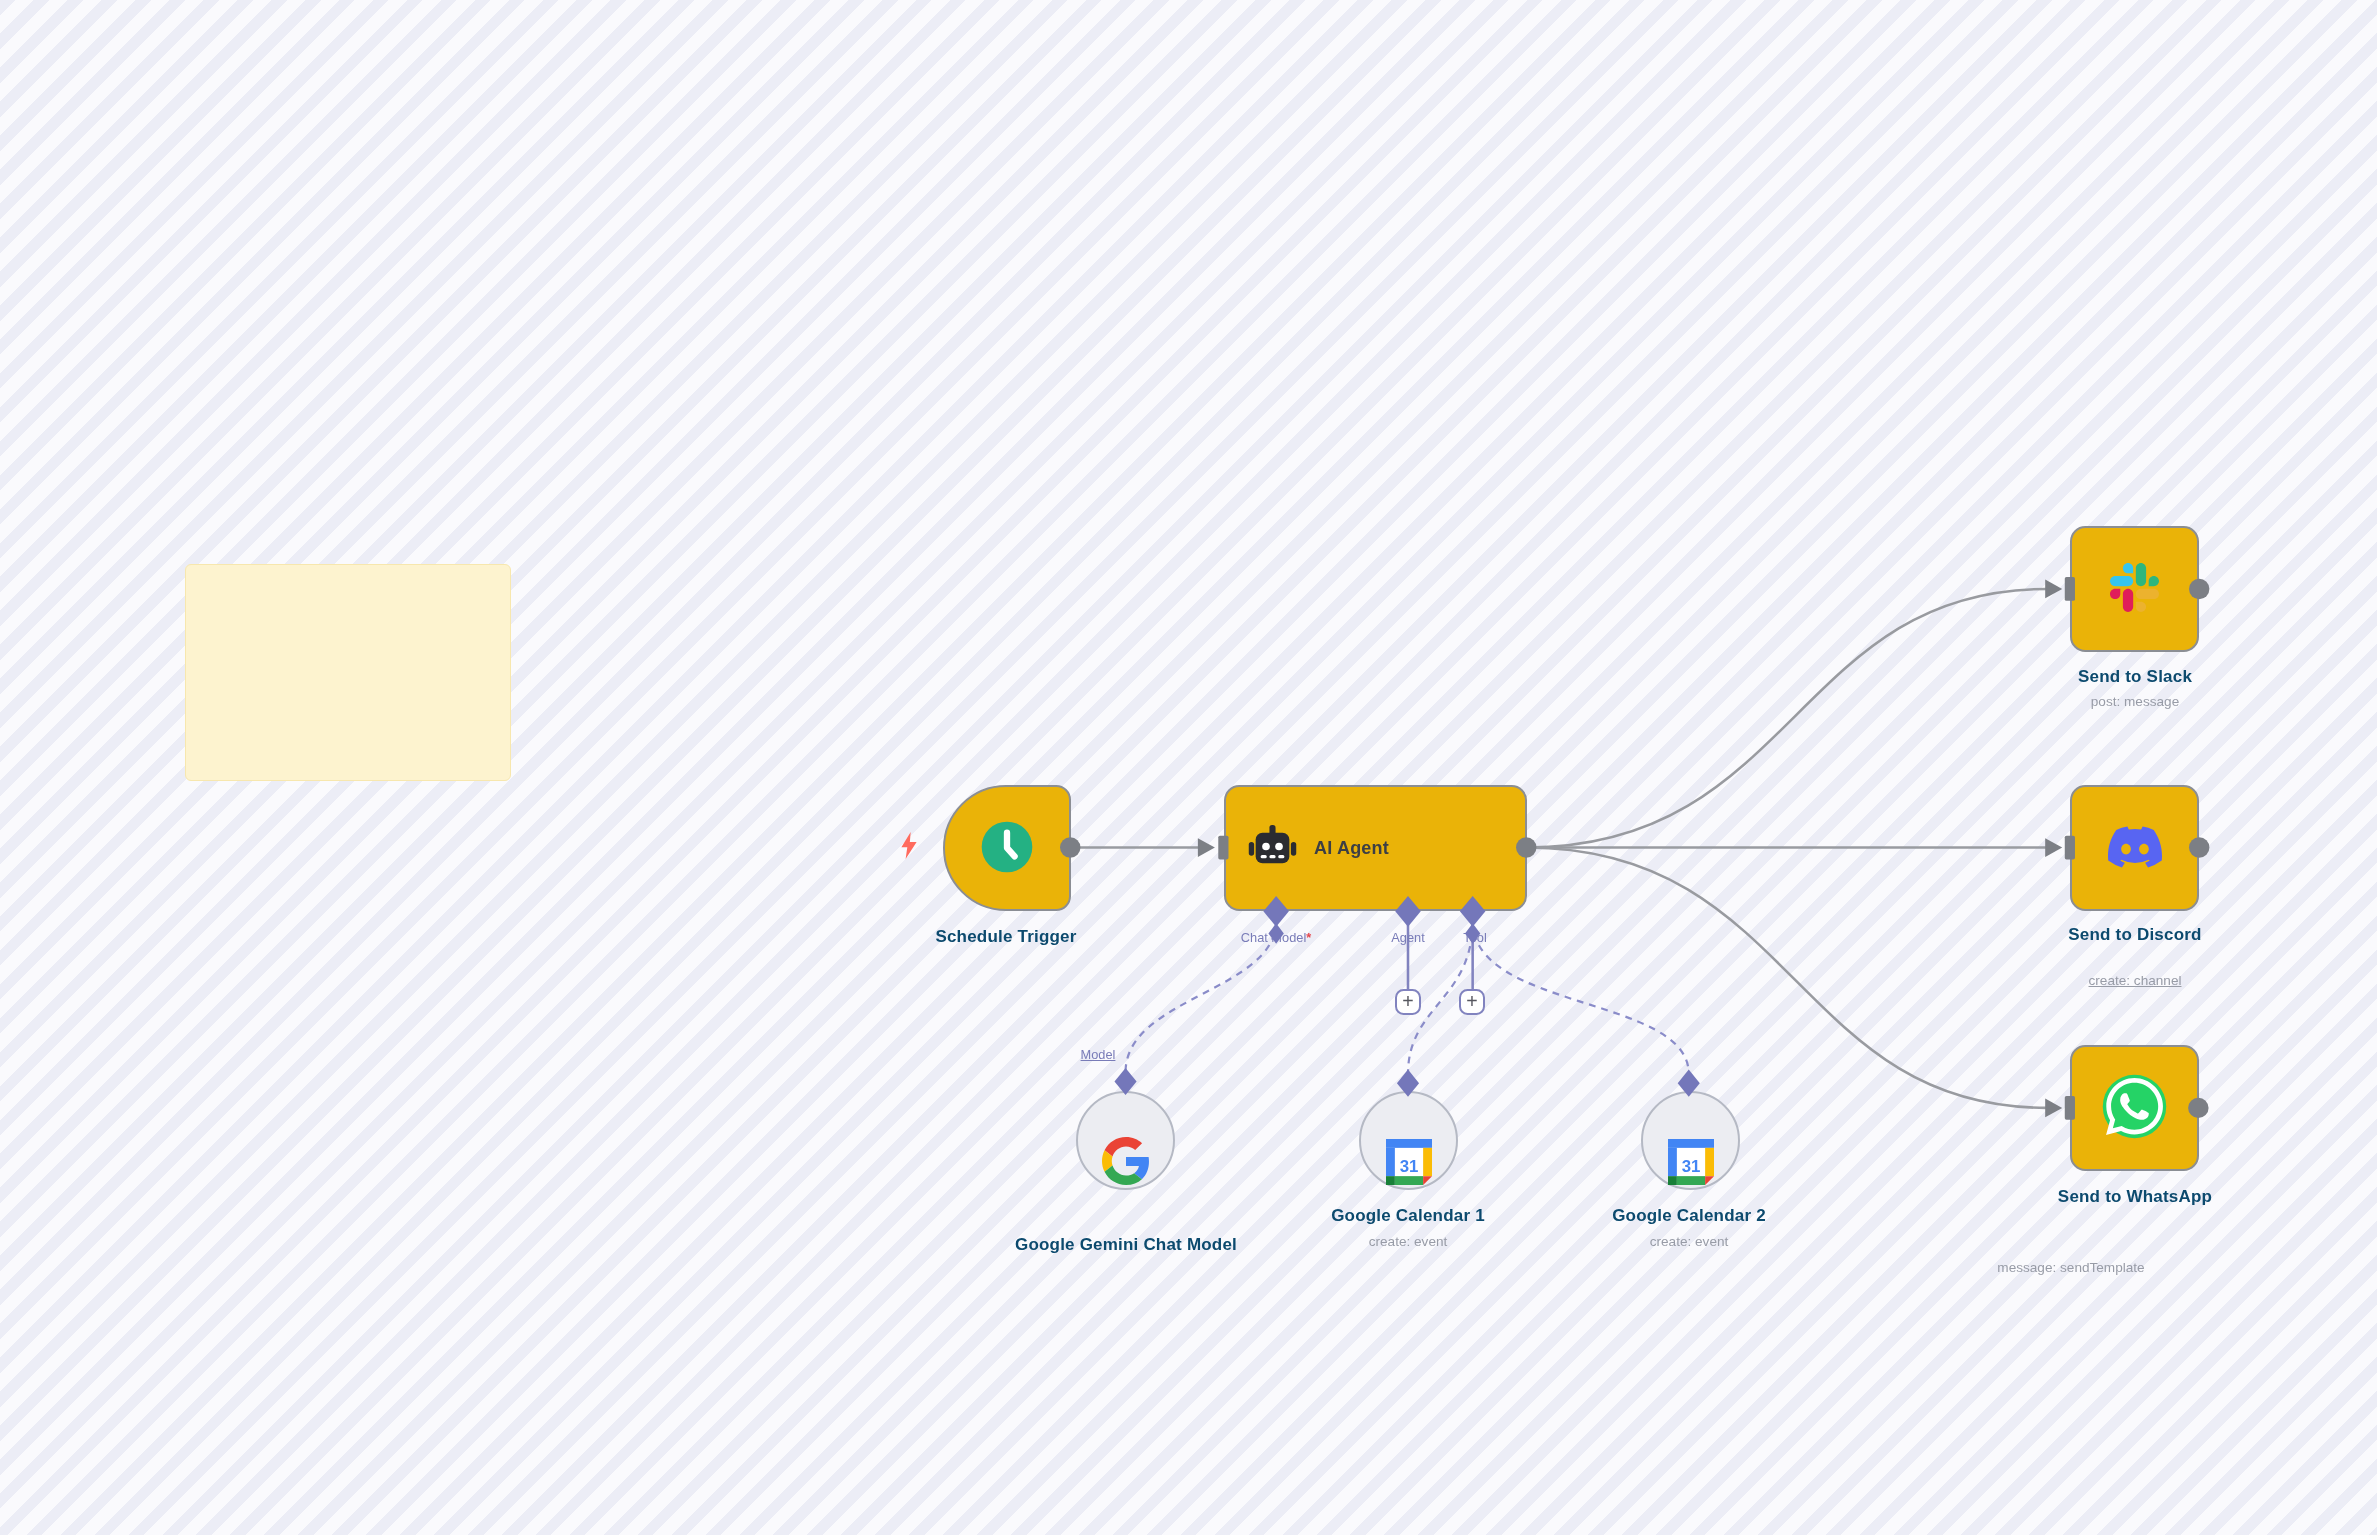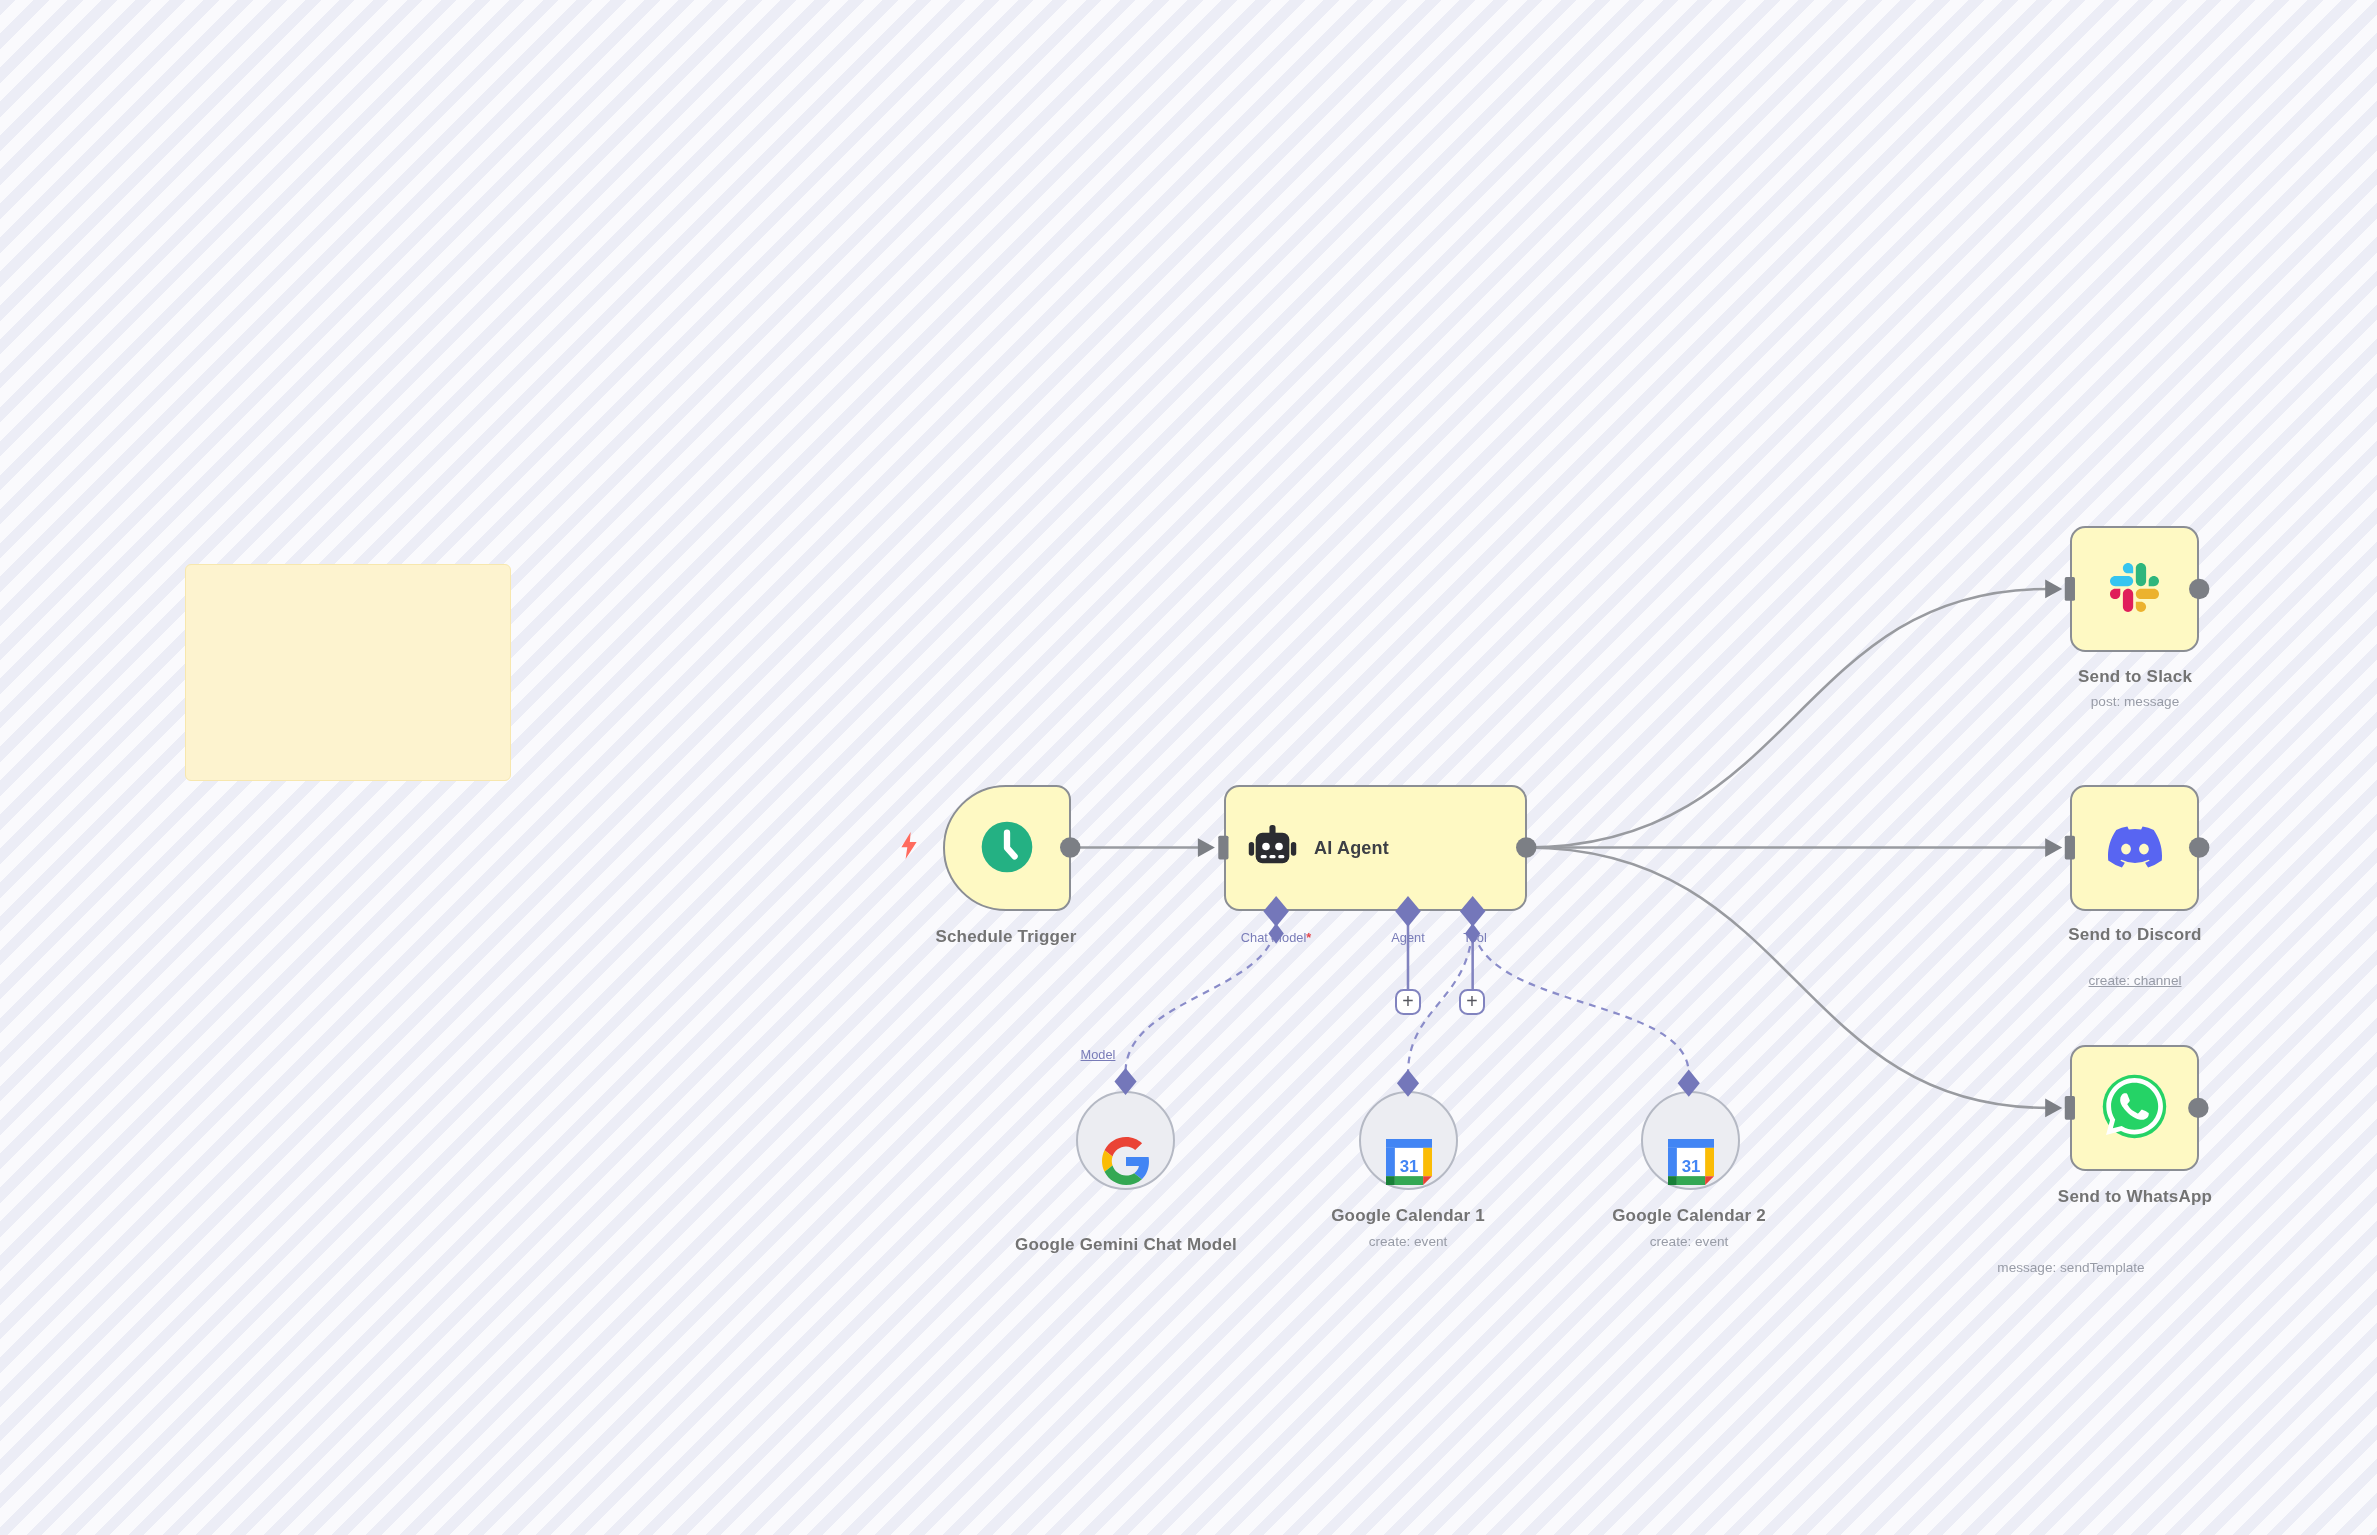--- a/index.html
+++ b/index.html
@@ -14,36 +14,36 @@
   svg.layer{position:absolute;left:0;top:0;width:2377px;height:1536px;pointer-events:none;}
   #edges{z-index:1;}
   #overlay{z-index:6;}
 
   .sticky{
     position:absolute;left:185px;top:564px;width:324px;height:215px;
     background:#fdf3cf;border:1.7px solid #f7e7ae;border-radius:6px;z-index:0;
   }
 
   .node{
-    position:absolute;background:#fef9c3;border:2px solid #8b8e94;
+    position:absolute;background:#eab308;border:2px solid #8b8e94;
     border-radius:15.3px;z-index:3;box-sizing:border-box;
     display:flex;align-items:center;justify-content:center;
   }
   .node.trigger{border-radius:65px 15.3px 15.3px 65px;}
   .node.agent{justify-content:flex-start;padding-left:22px;gap:17px;}
 
   .round-node{
     position:absolute;width:99px;height:99px;border-radius:50%;
     background:#ecedf2;border:2px solid #b5b9c4;z-index:3;box-sizing:border-box;
     display:flex;align-items:flex-end;justify-content:center;
   }
 
   .node-label{
     position:absolute;z-index:4;width:272px;text-align:center;
-    font-size:17px;font-weight:700;color:#737373;letter-spacing:0.2px;line-height:26px;
+    font-size:17px;font-weight:700;color:#0c4a6e;letter-spacing:0.2px;line-height:26px;
   }
   .node-sub{
     position:absolute;z-index:4;width:272px;text-align:center;
     font-size:13.6px;font-weight:400;color:#989ca7;
   }
   .agent-title{font-size:18px;font-weight:700;color:#3c3f45;letter-spacing:0.2px;}
 
   .conn-label{
     position:absolute;z-index:4;transform:translateX(-50%);
     font-size:12.8px;font-weight:500;color:#797cb8;white-space:nowrap;

